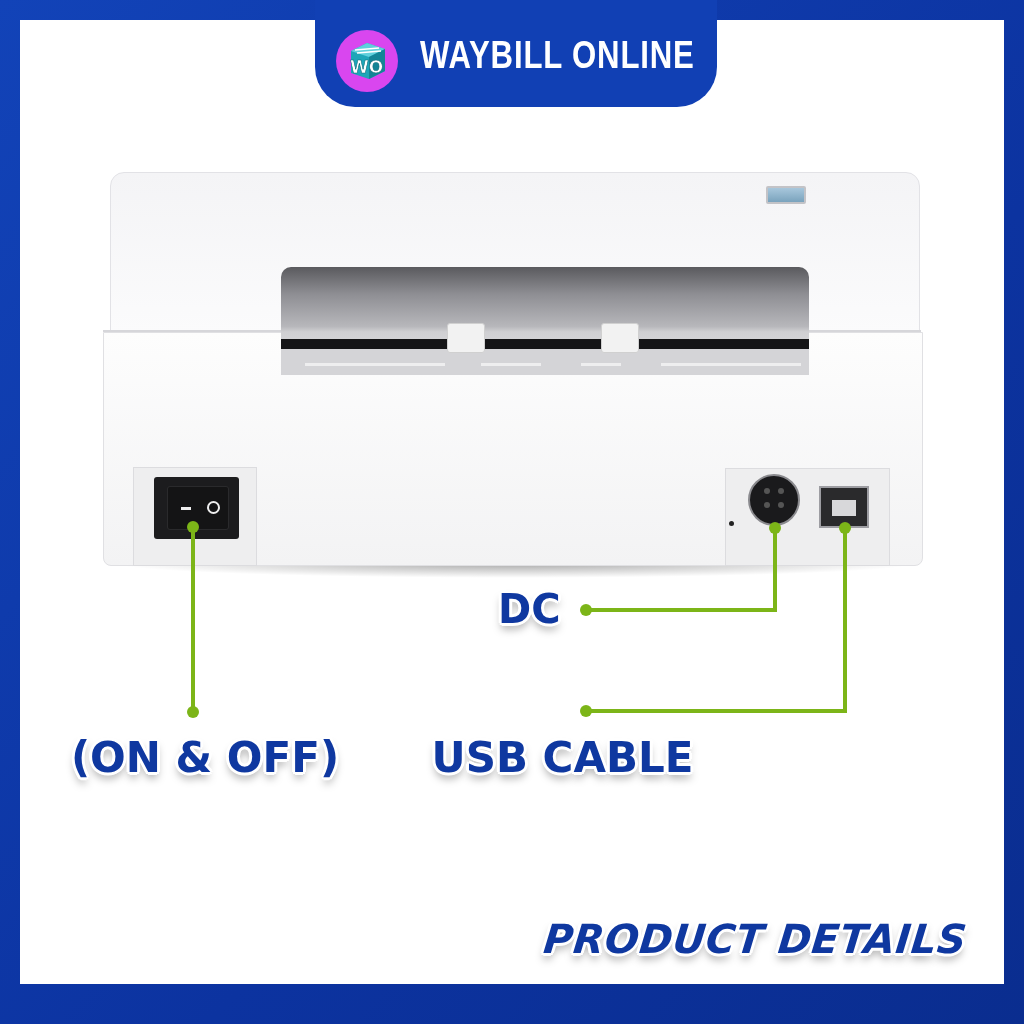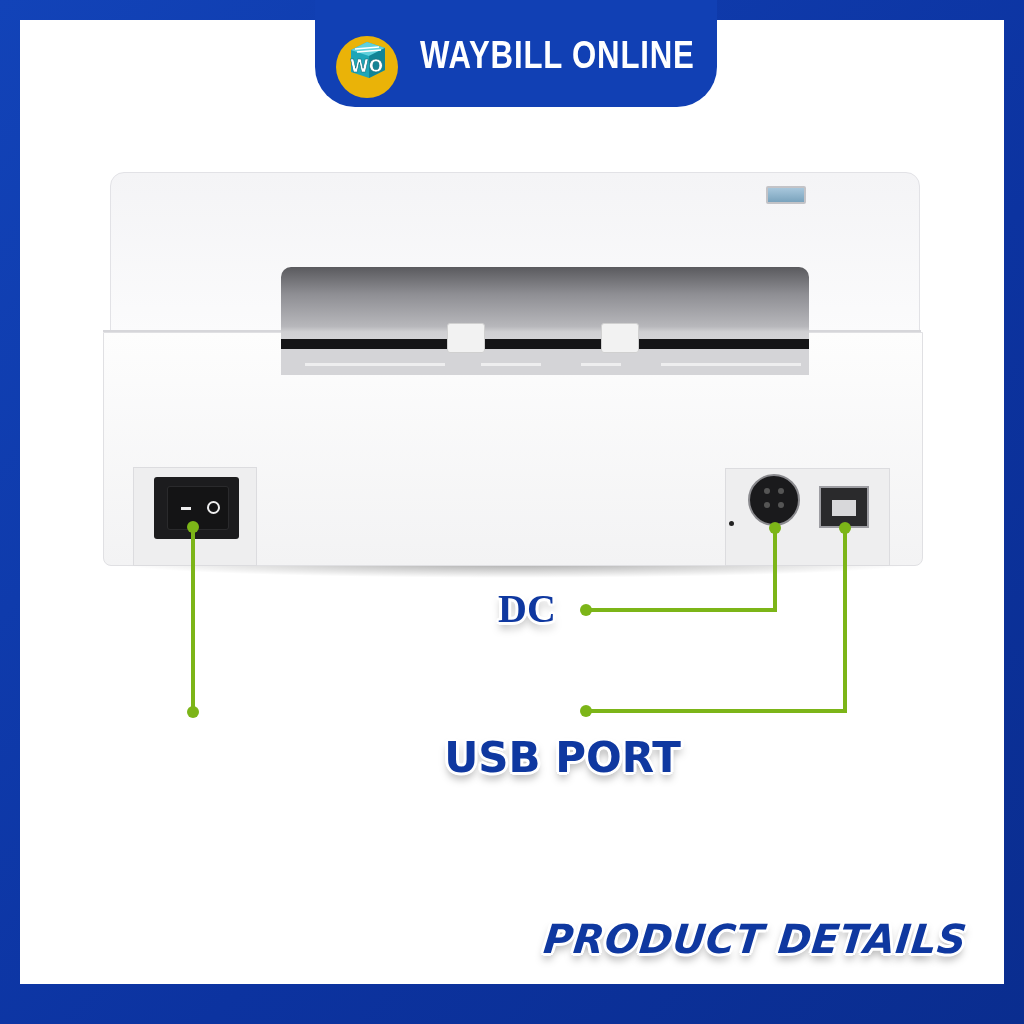--- a/index.html
+++ b/index.html
@@ -1,20 +1,20 @@
 <!DOCTYPE html>
 <html><head>
 <meta charset="utf-8">
 <style>
   html,body{margin:0;padding:0;}
   body{width:1024px;height:1024px;position:relative;overflow:hidden;background:#0d3aa6;font-family:"DejaVu Sans",sans-serif;}
   .frame{position:absolute;left:0;top:0;width:1024px;height:1024px;background:linear-gradient(135deg,#1243b8 0%,#0c33a0 60%,#0a2d8f 100%);}
   .inner{position:absolute;left:20px;top:20px;width:984px;height:964px;background:#ffffff;}
   .tab{position:absolute;left:315px;top:0;width:402px;height:107px;background:#1140b4;border-radius:0 0 40px 40px;display:flex;align-items:center;}
-  .logo{position:absolute;left:336px;top:36px;width:62px;height:62px;border-radius:50%;background:#eab308;display:flex;justify-content:center;}
+  .logo{position:absolute;left:336px;top:30px;width:62px;height:62px;border-radius:50%;background:#d946ef;display:flex;align-items:center;justify-content:center;}
   .logo svg{width:48px;height:48px;}
   .brand{position:absolute;left:420px;top:30px;color:#fff;font-family:"Liberation Sans",sans-serif;font-weight:bold;font-size:38px;letter-spacing:1px;transform:scaleX(0.82);transform-origin:left center;line-height:50px;}
   .shadow{position:absolute;left:110px;top:548px;width:810px;height:30px;background:radial-gradient(ellipse at center,rgba(0,0,0,0.35) 0%,rgba(0,0,0,0.0) 70%);}
   .top-lid{position:absolute;left:110px;top:172px;width:808px;height:160px;background:linear-gradient(#f4f4f6,#fbfbfc);border-radius:14px 14px 0 0;border:1px solid #e2e2e6;}
   .body{position:absolute;left:103px;top:332px;width:818px;height:232px;background:linear-gradient(#fdfdfd,#f3f3f4);border:1px solid #e0e0e3;border-radius:0 0 8px 8px;}
   .seam{position:absolute;left:103px;top:330px;width:818px;height:2px;background:#d6d6da;}
   .display{position:absolute;left:766px;top:186px;width:36px;height:14px;background:linear-gradient(#a8c7dc,#7aa3bd);border:2px solid #c3c3c7;border-radius:2px;}
   .slot{position:absolute;left:281px;top:267px;width:528px;height:108px;background:linear-gradient(#5a5a5e 0%,#8e8e93 25%,#b7b7bb 55%,#cfcfd2 60%,#e5e5e7 100%);border-radius:10px 10px 0 0;overflow:hidden;}
   .slot .band{position:absolute;left:0;top:72px;width:100%;height:10px;background:#151517;}
   .slot .tray{position:absolute;left:0;top:82px;width:100%;height:26px;background:#d4d4d7;}
@@ -31,21 +31,21 @@
   .usb{position:absolute;left:819px;top:486px;width:50px;height:42px;background:#2a2a2c;border:2px solid #9d9da2;box-sizing:border-box;}
   .usb-inner{position:absolute;left:11px;top:12px;width:24px;height:16px;background:#d8d8da;}
   .led{position:absolute;left:729px;top:521px;width:5px;height:5px;border-radius:50%;background:#222;}
 
   
   .line{position:absolute;background:#7cb518;}
   .dot{position:absolute;width:12px;height:12px;border-radius:50%;background:#7cb518;}
 
   .label{position:absolute;color:#0f38a0;font-family:"DejaVu Sans",sans-serif;font-weight:bold;text-align:center;line-height:1.05;
     text-shadow:-2px -2px 0 #fff,2px -2px 0 #fff,-2px 2px 0 #fff,2px 2px 0 #fff,0 3px 0 #fff,3px 0 0 #fff,-3px 0 0 #fff,0 -3px 0 #fff,0 6px 8px rgba(0,0,0,0.35);}
-  .lbl-dc{left:498px;top:588px;font-size:40px;font-family:Liberation Serif, serif;}
+  .lbl-dc{left:498px;top:588px;font-size:40px;}
   .lbl-switch{left:55px;top:736px;width:300px;font-size:42px;}
   .lbl-usb{left:415px;top:736px;width:295px;font-size:42px;}
   .lbl-pd{left:544px;top:918px;font-size:40px;font-style:italic;letter-spacing:0.5px;transform:skewX(-6deg);}
 </style>
 </head>
 <body>
 
 <div class="frame"></div>
 <div class="inner"></div>
 
@@ -105,17 +105,18 @@
 <div class="dot" style="left:769px;top:522px"></div>
 <div class="dot" style="left:580px;top:604px"></div>
 
 <div class="line" style="left:843px;top:527px;width:4px;height:186px"></div>
 <div class="line" style="left:586px;top:709px;width:261px;height:4px"></div>
 <div class="dot" style="left:839px;top:522px"></div>
 <div class="dot" style="left:580px;top:705px"></div>
 
 <div class="label lbl-dc">DC</div>
 <div class="label lbl-switch">
+  <div>(ON &amp; OFF)</div>
 </div>
 <div class="label lbl-usb">
-  <div>USB PORT</div>
+  <div>USB CABLE</div>
 </div>
 <div class="label lbl-pd">PRODUCT DETAILS</div>
 
 </body></html>

